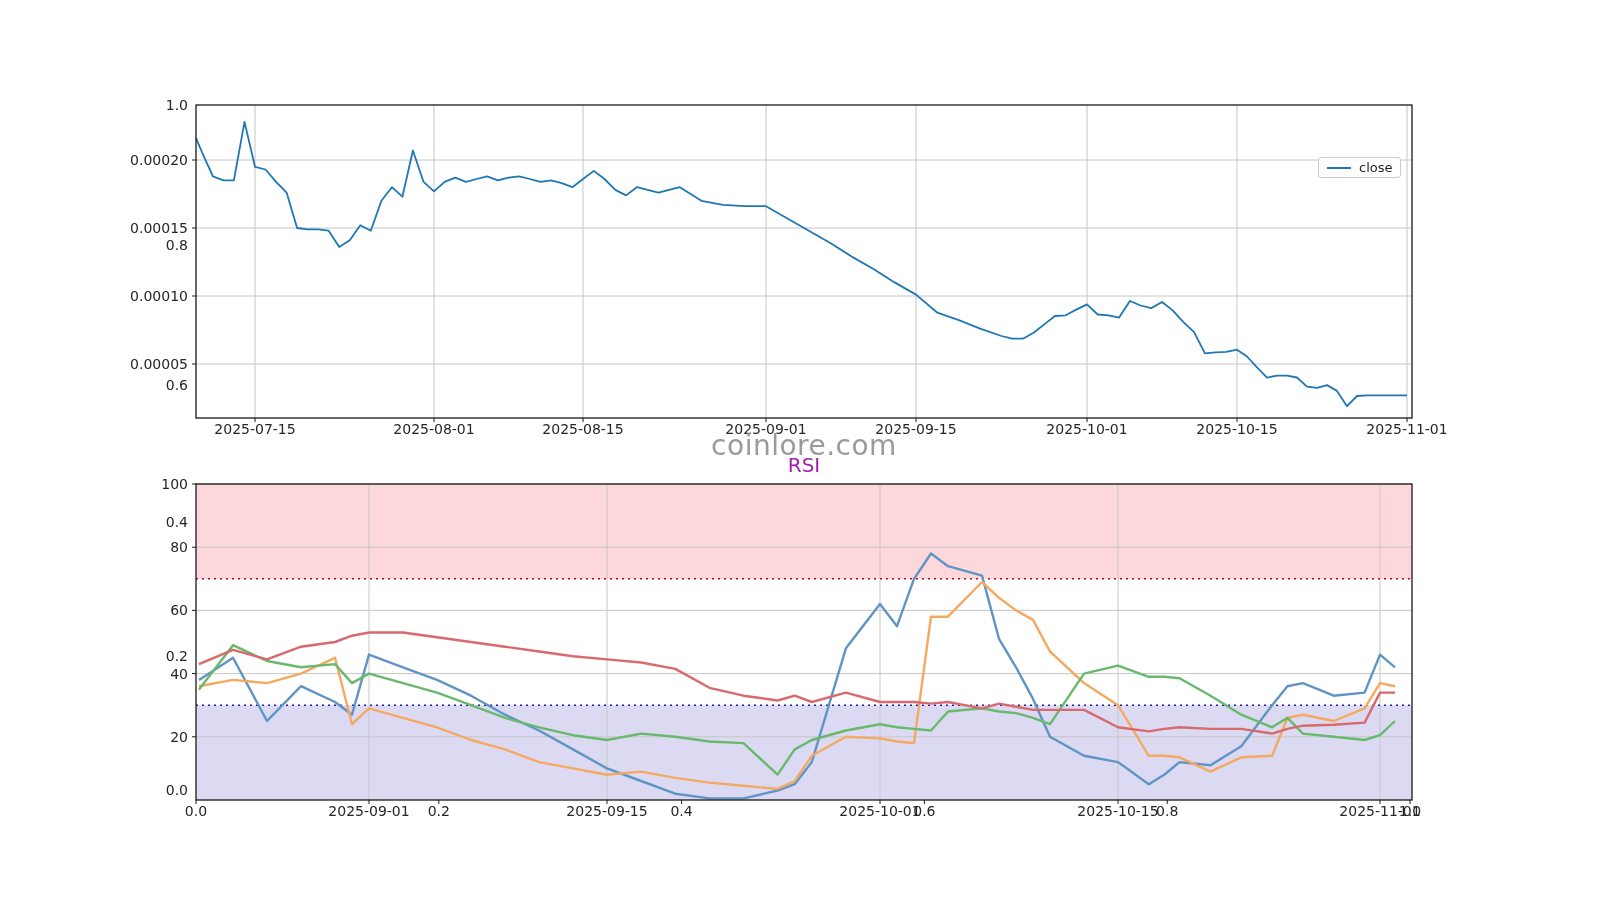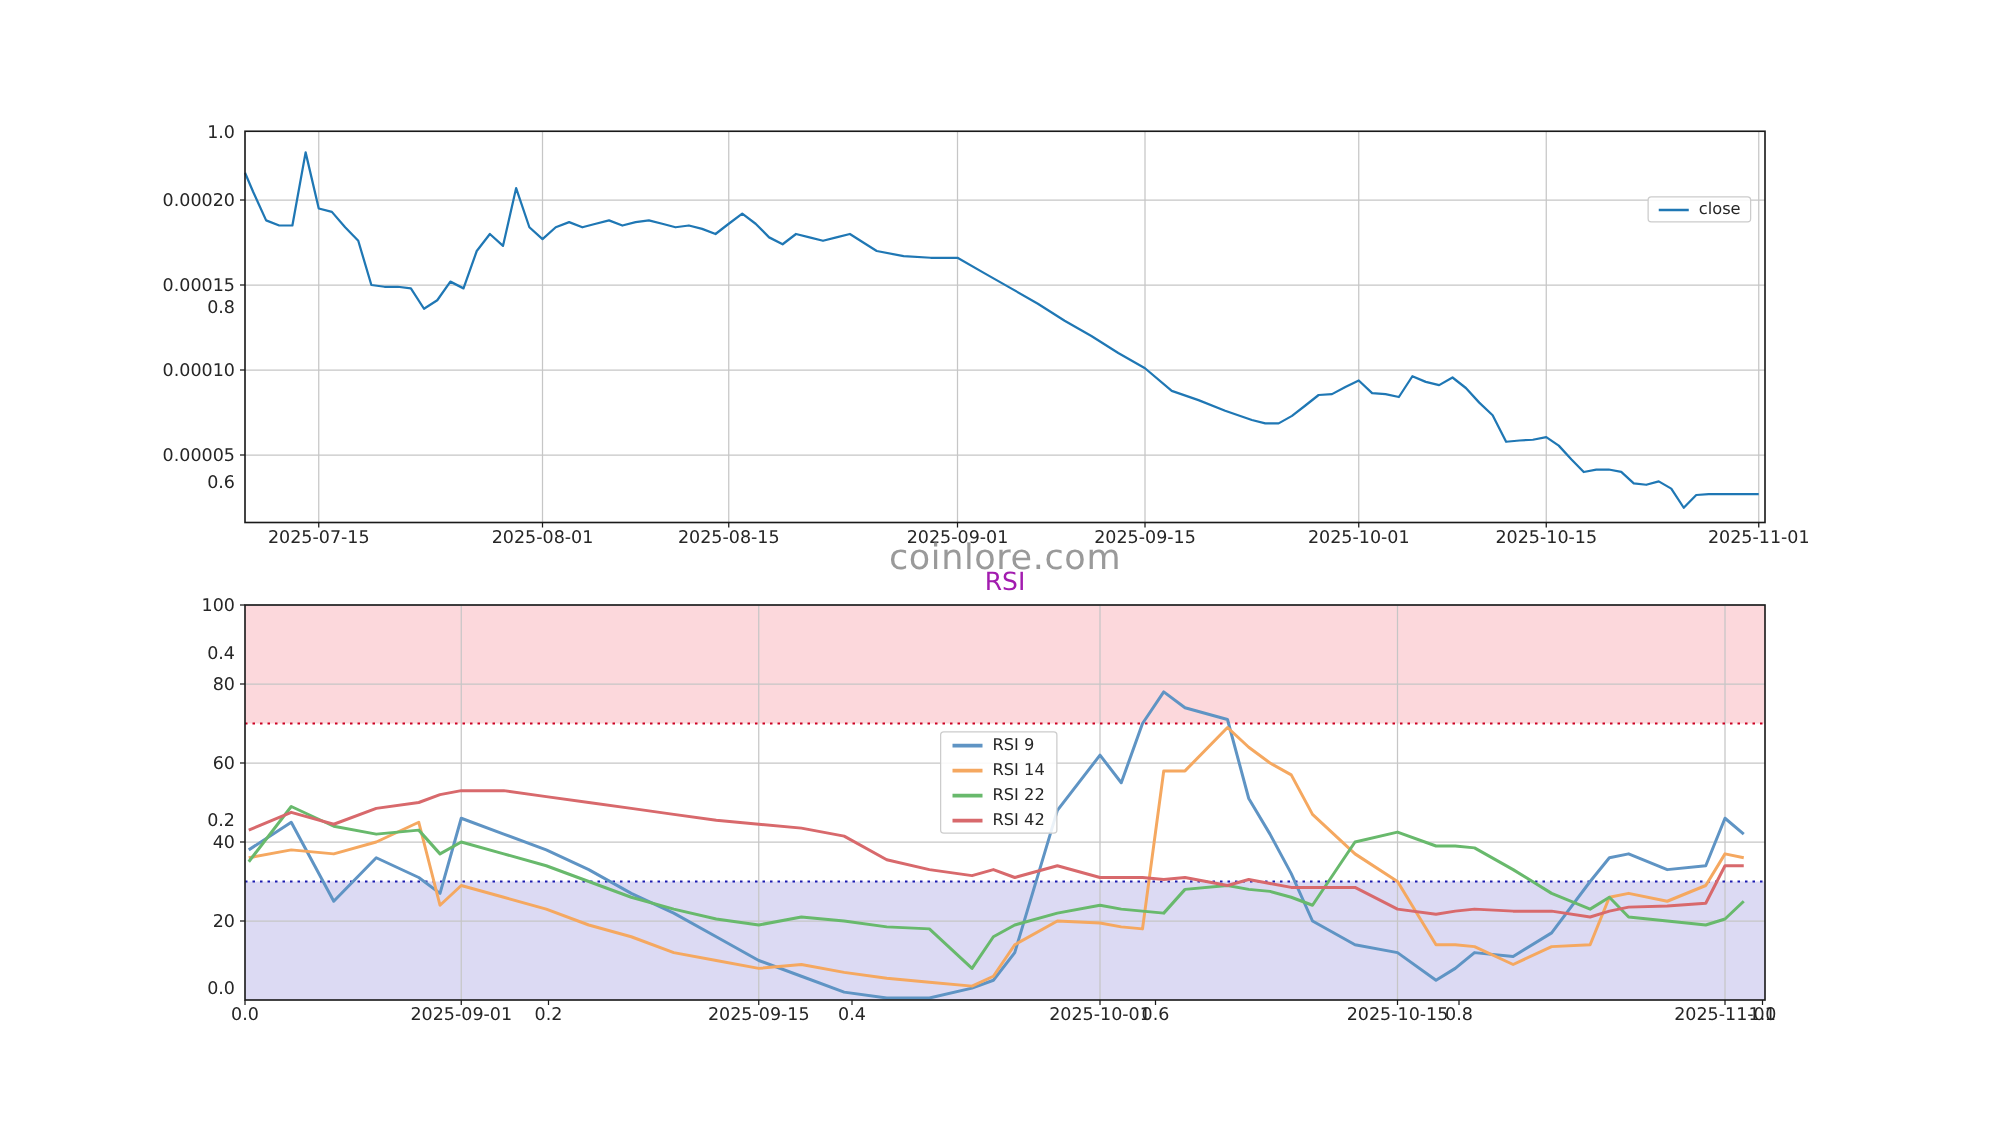--- a/index.html
+++ b/index.html
@@ -125,32 +125,14 @@
   <div class="watermark">coinlore.com</div>
   <div class="rsi-title">RSI</div>
 
   <div class="legend" id="close-legend">
     <div class="legend-row">
       <span class="swatch" id="close-swatch" style="border-top-color: rgb(31, 119, 180);"></span>
       <span>close</span>
     </div>
   </div>
 
-  <div class="legend" id="rsi-legend">
-    <div class="legend-row">
-      <span class="swatch rsi-swatch" style="border-top-color: rgb(95, 148, 196); border-top-width: 3px;"></span>
-      <span>RSI 9</span>
-    </div>
-    <div class="legend-row">
-      <span class="swatch rsi-swatch" style="border-top-color: rgb(245, 168, 96); border-top-width: 3px;"></span>
-      <span>RSI 14</span>
-    </div>
-    <div class="legend-row">
-      <span class="swatch rsi-swatch" style="border-top-color: rgb(104, 185, 108); border-top-width: 3px;"></span>
-      <span>RSI 22</span>
-    </div>
-    <div class="legend-row">
-      <span class="swatch rsi-swatch" style="border-top-color: rgb(216, 105, 108); border-top-width: 3px;"></span>
-      <span>RSI 42</span>
-    </div>
-  </div>
 
 </div>
 
 </body></html>

